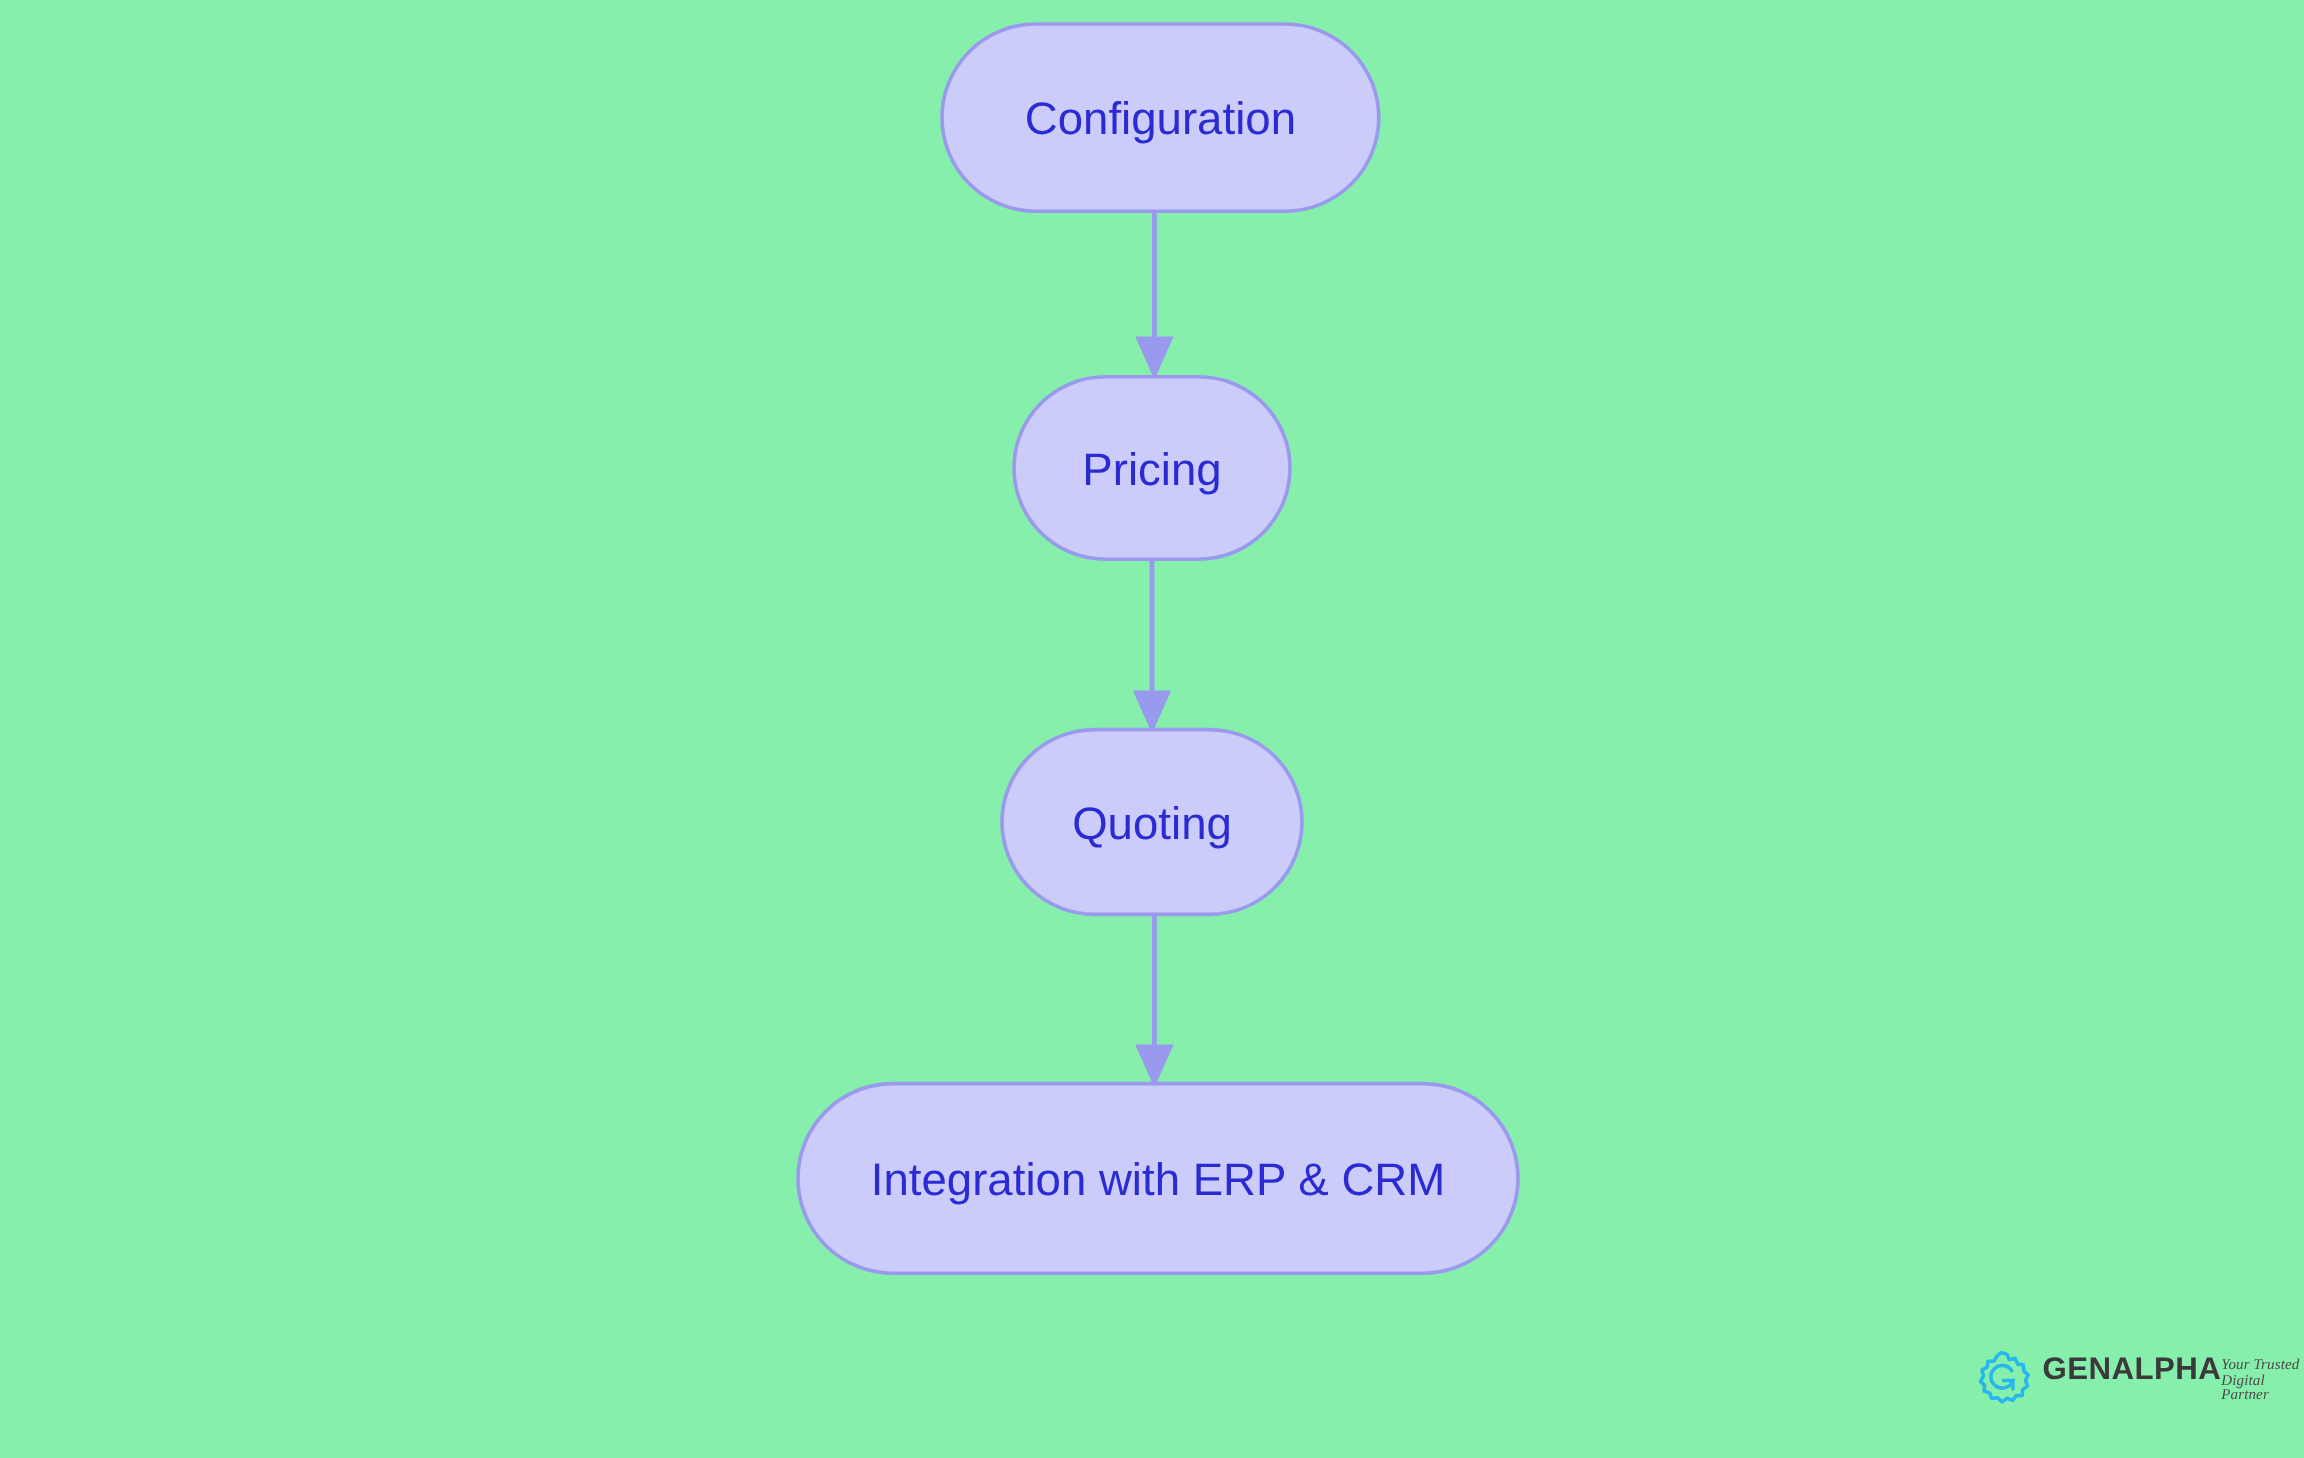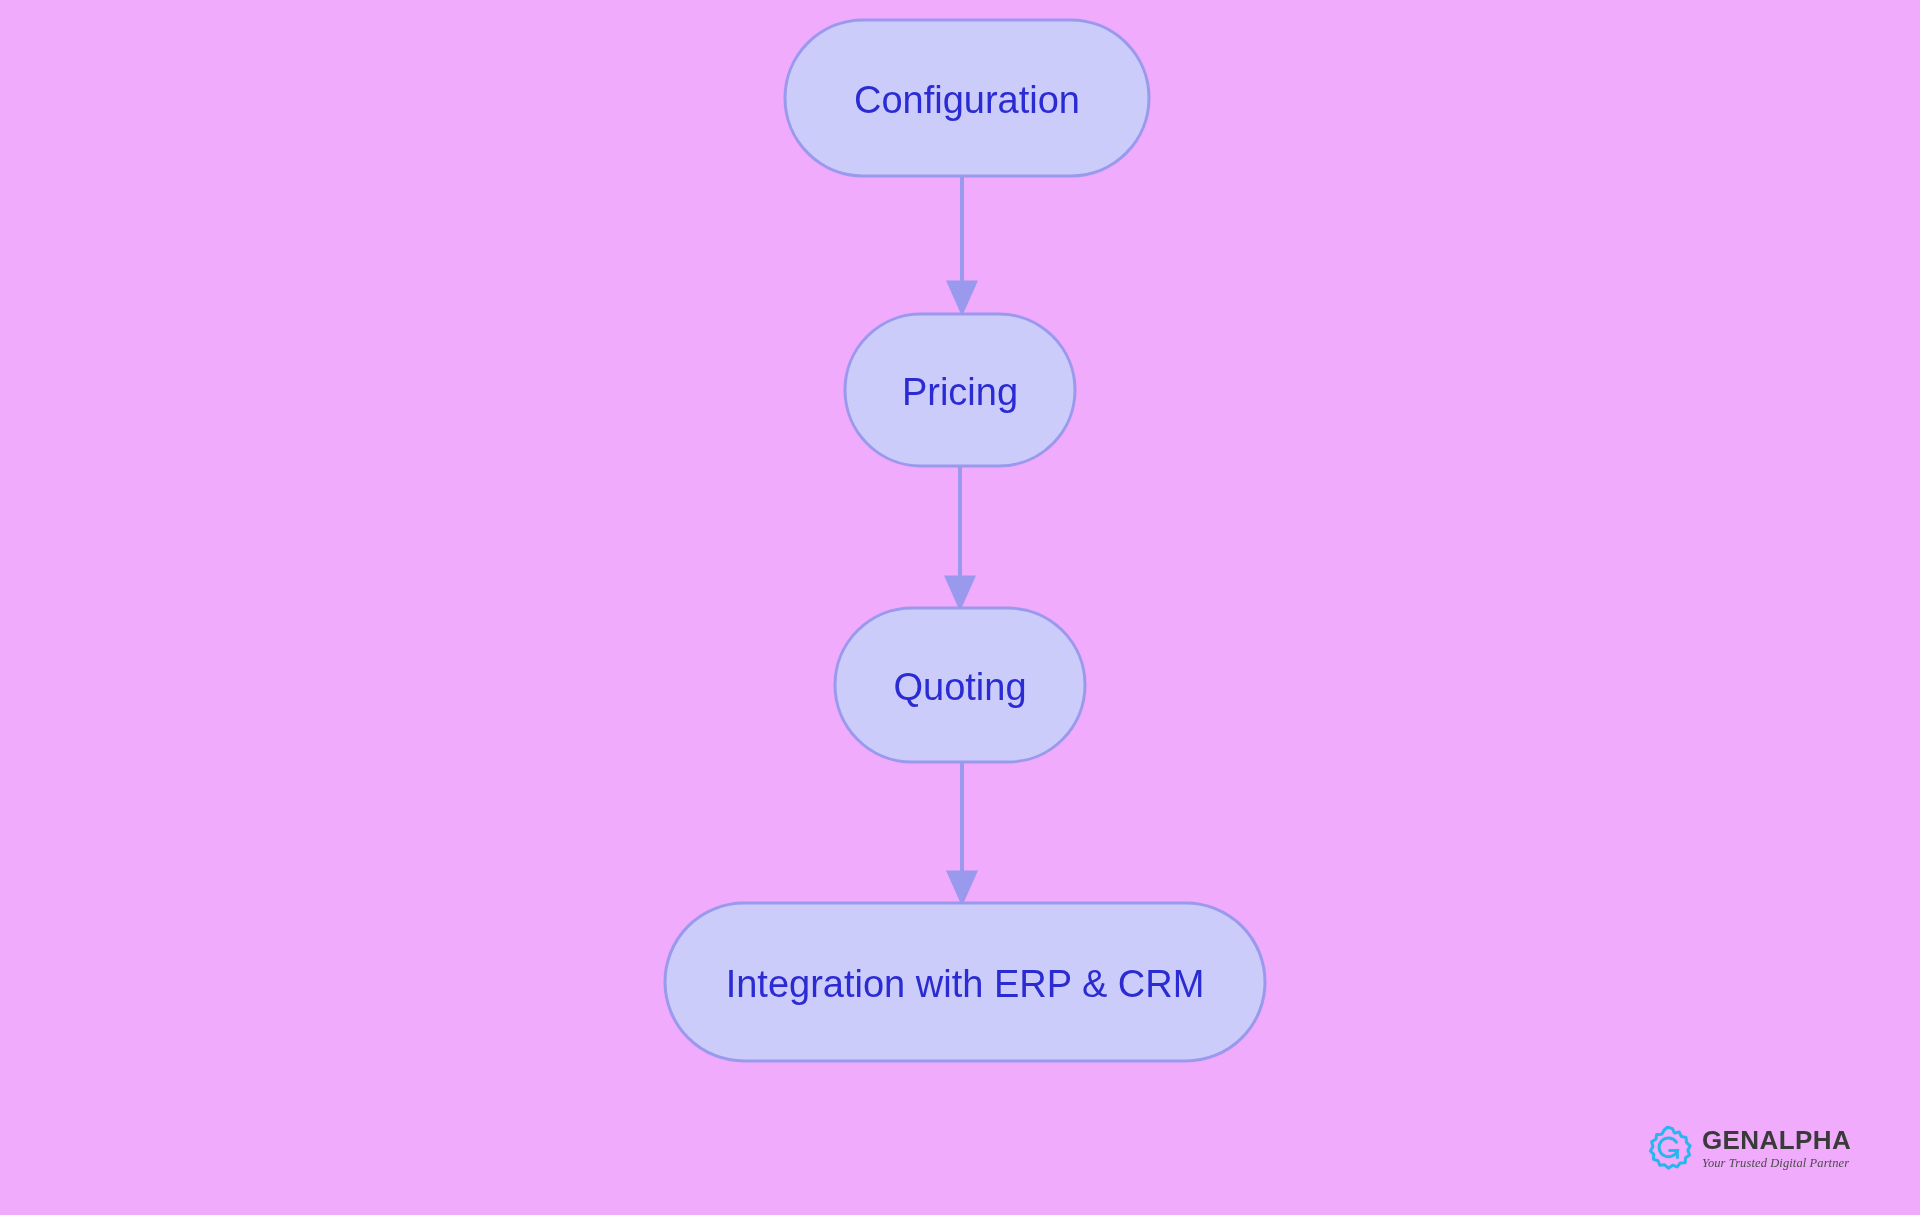--- a/index.html
+++ b/index.html
@@ -4,21 +4,21 @@
 <style>
   html, body {
     margin: 0;
     padding: 0;
     background: #ffffff;
   }
   #canvas {
     position: relative;
     width: 1920px;
     height: 1215px;
-    background: #f0abfc;
+    background: #86efac;
     overflow: hidden;
     font-family: "Liberation Sans", sans-serif;
   }
   .flow-svg {
     position: absolute;
     left: 0;
     top: 0;
     width: 1920px;
     height: 1215px;
   }
@@ -52,21 +52,21 @@
     gap: 9px;
   }
   #brand-logo .logo-mark {
     width: 48px;
     height: 48px;
     flex: 0 0 48px;
     display: block;
   }
   #brand-logo .logo-text {
     display: flex;
-    flex-direction: column;
+    flex-direction: row;
     justify-content: center;
     line-height: 1;
   }
   #brand-logo .logo-name {
     font-family: "Liberation Sans", sans-serif;
     font-weight: bold;
     font-size: 26px;
     letter-spacing: 0.4px;
     color: #3a3a3a;
   }

